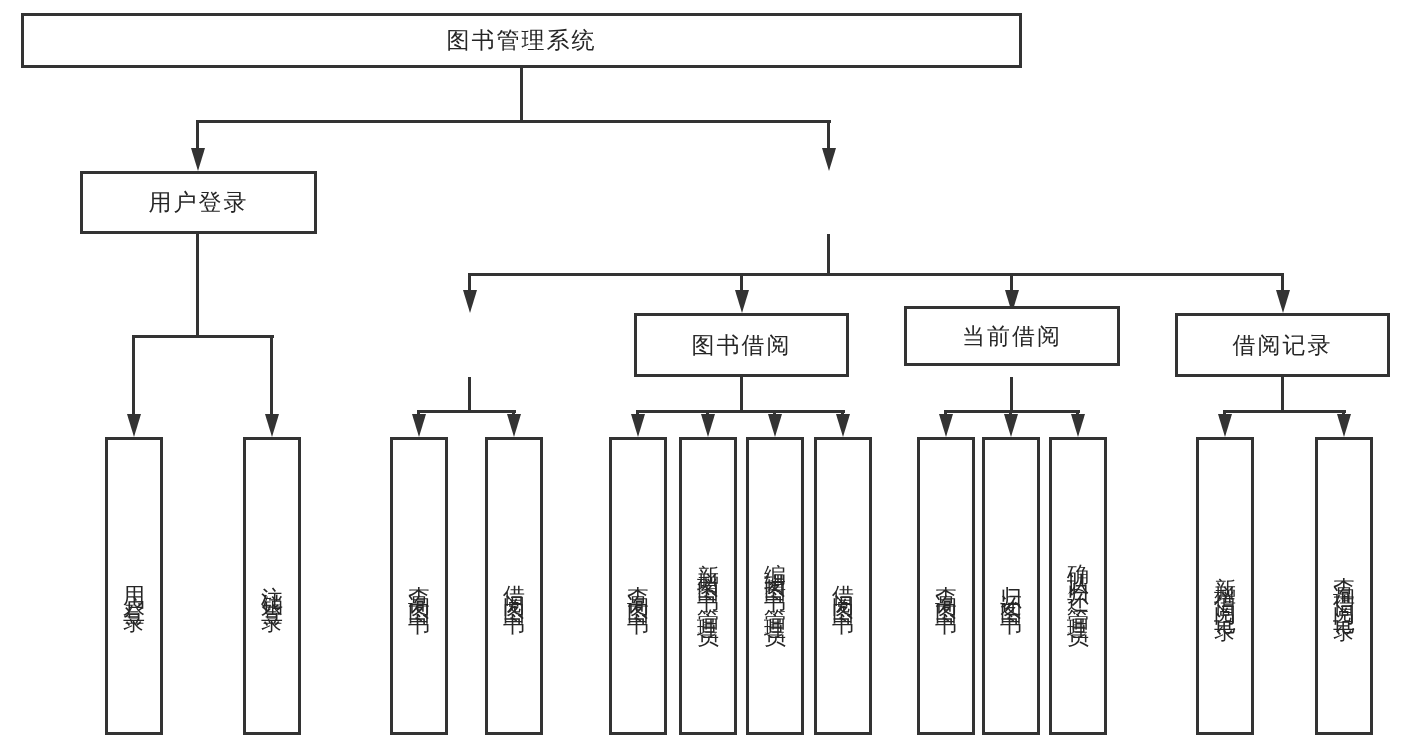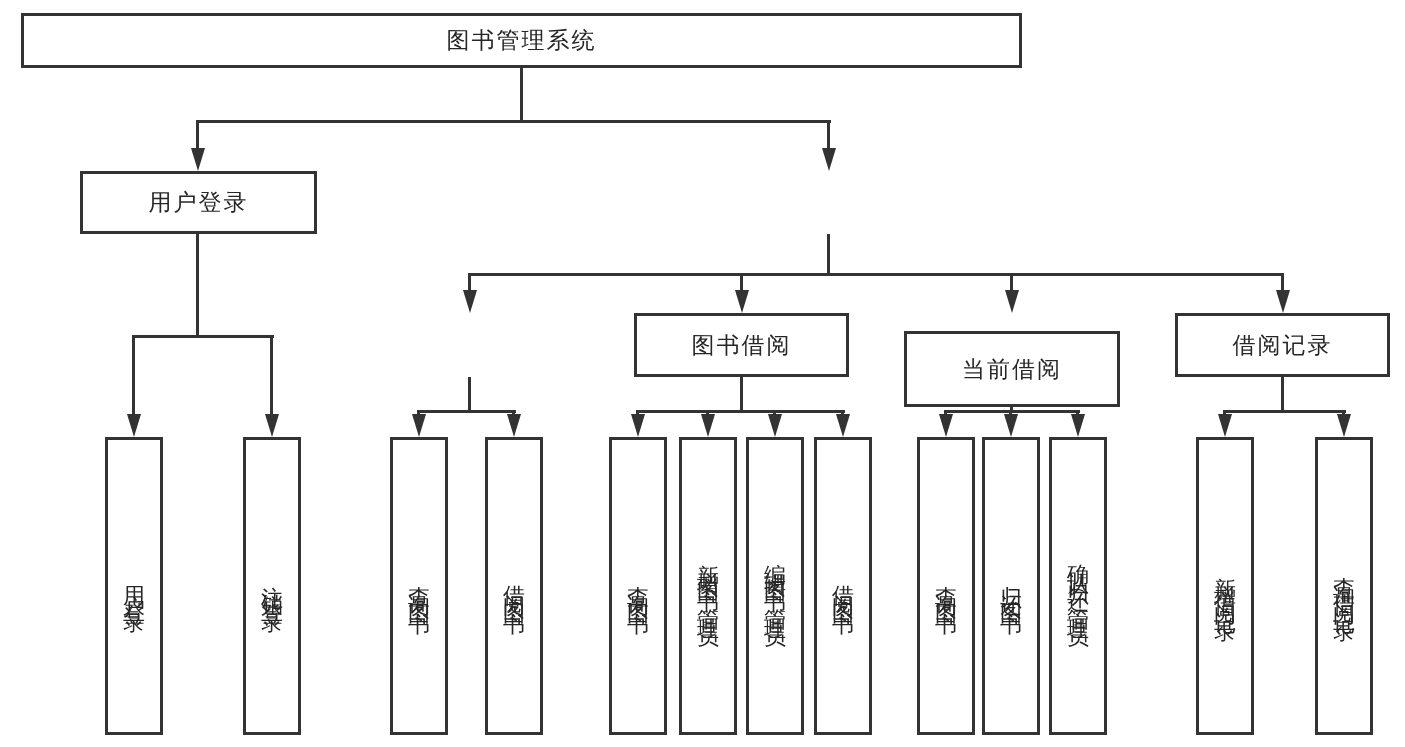--- a/index.html
+++ b/index.html
@@ -91,21 +91,21 @@
   <div class="line" style="left:740px; top:273px; width:3px; height:20px;"></div>
   <div class="arrow" style="left:735px; top:290px;"></div>
   <div class="line" style="left:1010px; top:273px; width:3px; height:20px;"></div>
   <div class="arrow" style="left:1005px; top:290px;"></div>
   <div class="line" style="left:1281px; top:273px; width:3px; height:20px;"></div>
   <div class="arrow" style="left:1276px; top:290px;"></div>
 
   <div class="box" style="left:634px; top:313px; width:215px; height:64px;">
     <span class="hlabel">图书借阅</span>
   </div>
-  <div class="box" style="left:904px; top:331px; width:216px; height:76px;justify-content:center;">
+  <div class="box" style="left:904px; top:306px; width:216px; height:60px;justify-content:center;">
     <span class="hlabel">当前借阅</span>
   </div>
   <div class="box" style="left:1175px; top:313px; width:215px; height:64px;">
     <span class="hlabel">借阅记录</span>
   </div>
 
   <div class="line" style="left:468px; top:377px; width:3px; height:33px;"></div>
   <div class="line" style="left:419px; top:410px; width:97px; height:3px;"></div>
   <div class="line" style="left:417px; top:410px; width:3px; height:10px;"></div>
   <div class="arrow" style="left:412px; top:414px;"></div>

